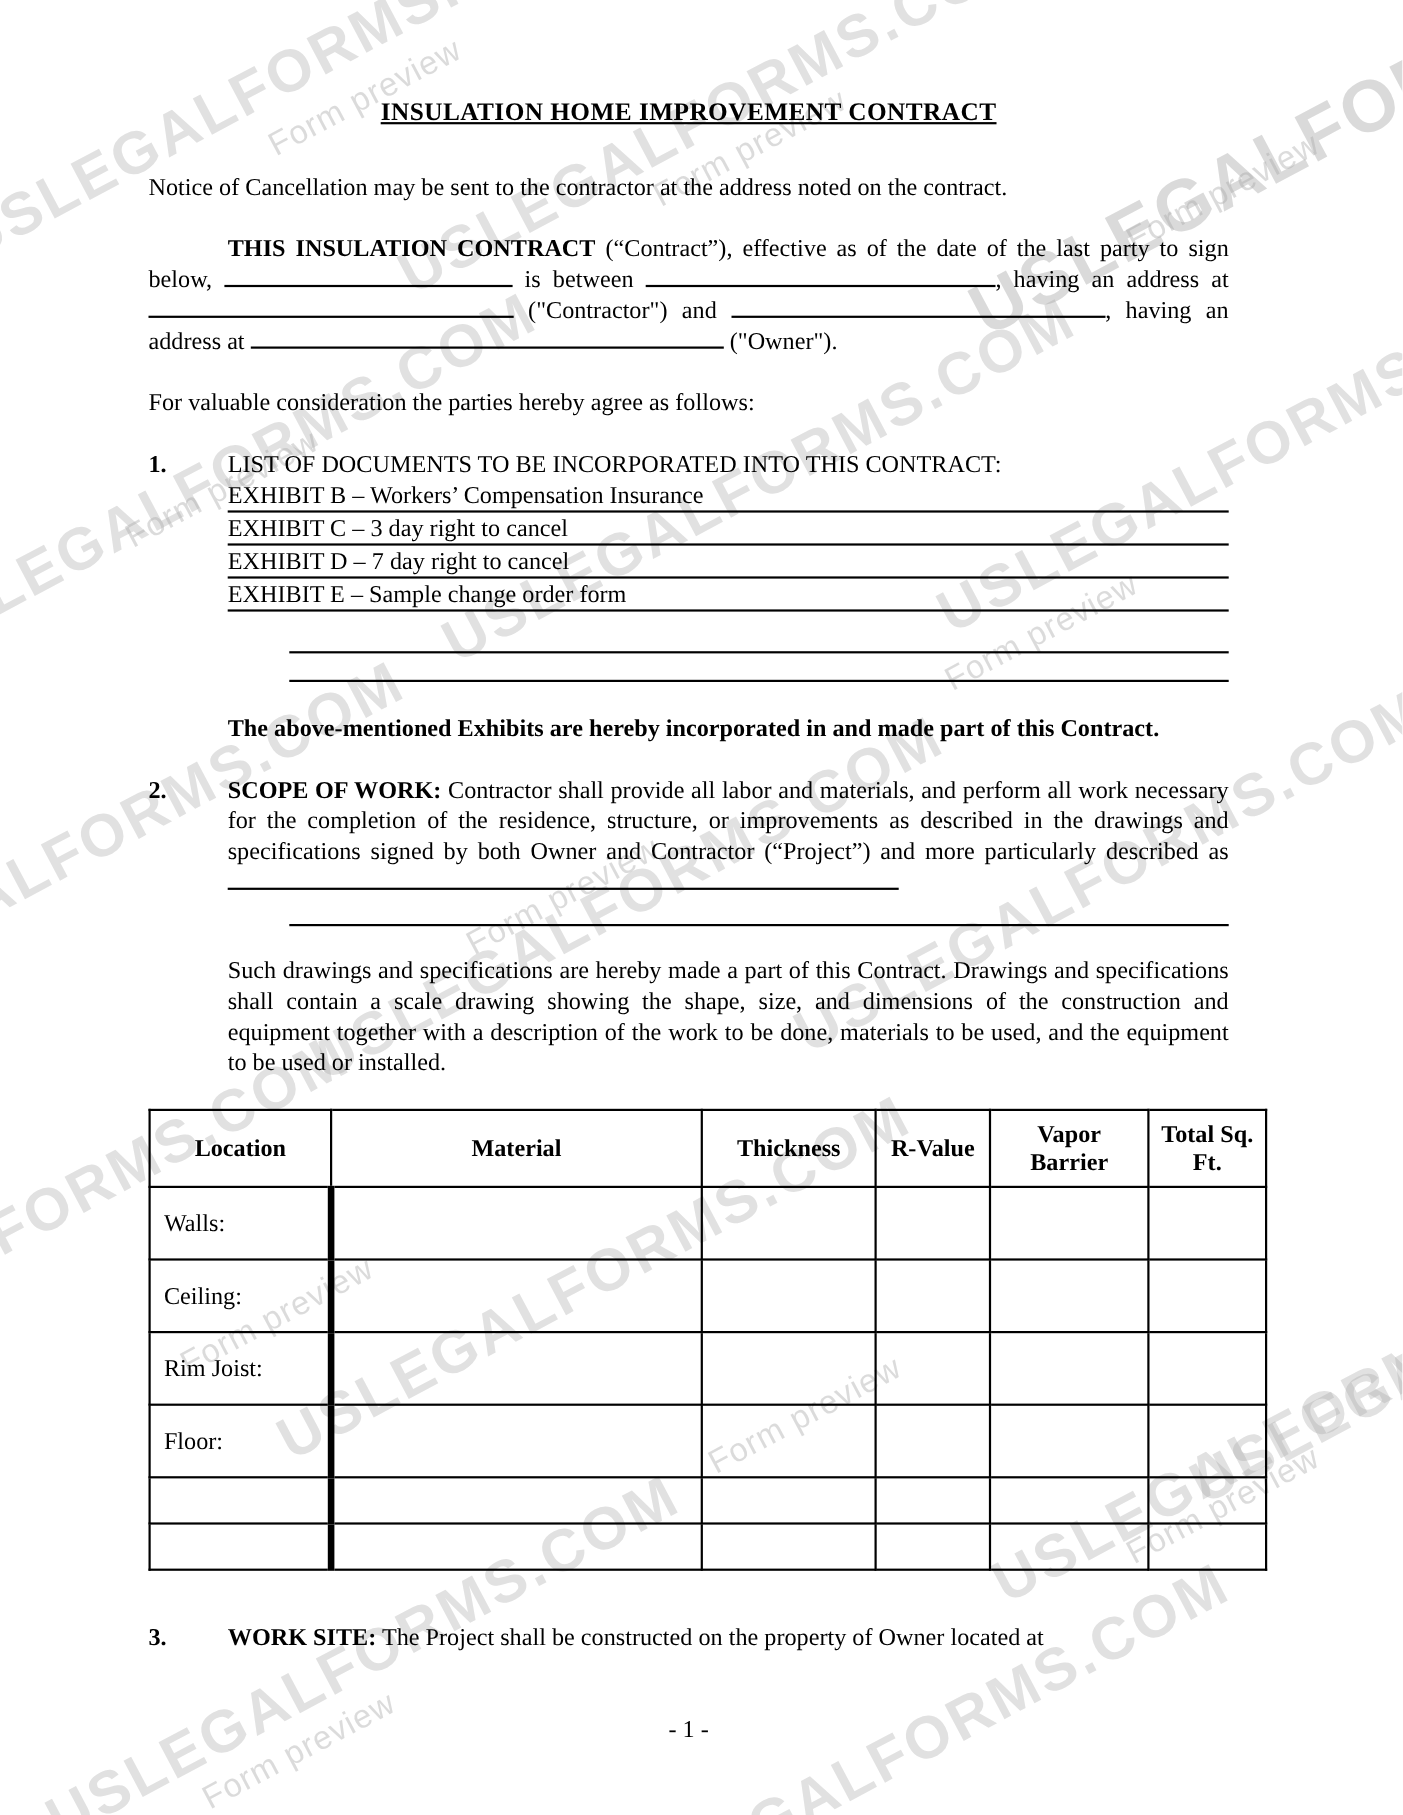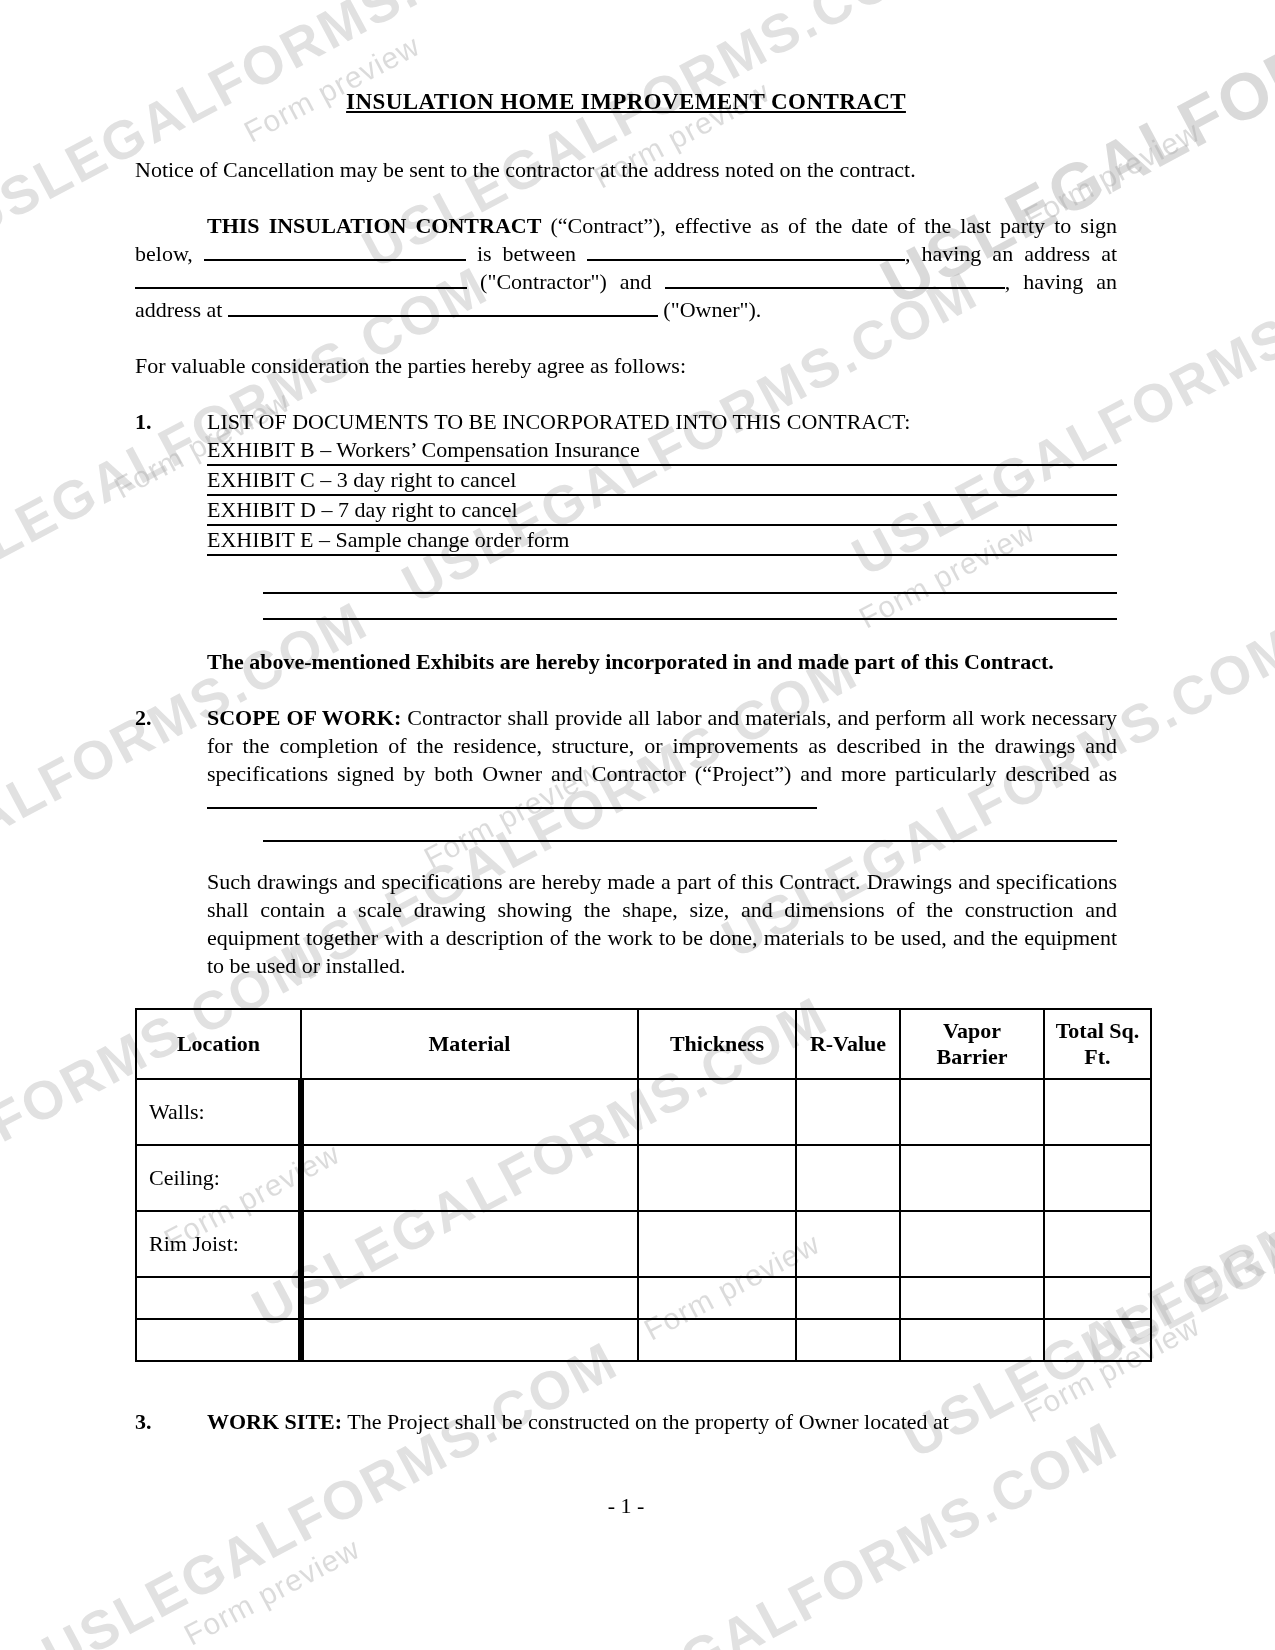--- a/index.html
+++ b/index.html
@@ -198,20 +198,28 @@
         </tr>
         <tr>
           <td class="label-cell">Rim Joist:</td>
           <td class="thick-left"></td>
           <td></td>
           <td></td>
           <td></td>
           <td></td>
         </tr>
         <tr>
+          <td class="label-cell">Floor:</td>
+          <td class="thick-left"></td>
+          <td></td>
+          <td></td>
+          <td></td>
+          <td></td>
+        </tr>
+        <tr>
           <td class="label-cell"></td>
           <td class="thick-left"></td>
           <td></td>
           <td></td>
           <td></td>
           <td></td>
         </tr>
         <tr>
           <td class="label-cell"></td>
           <td class="thick-left"></td>

